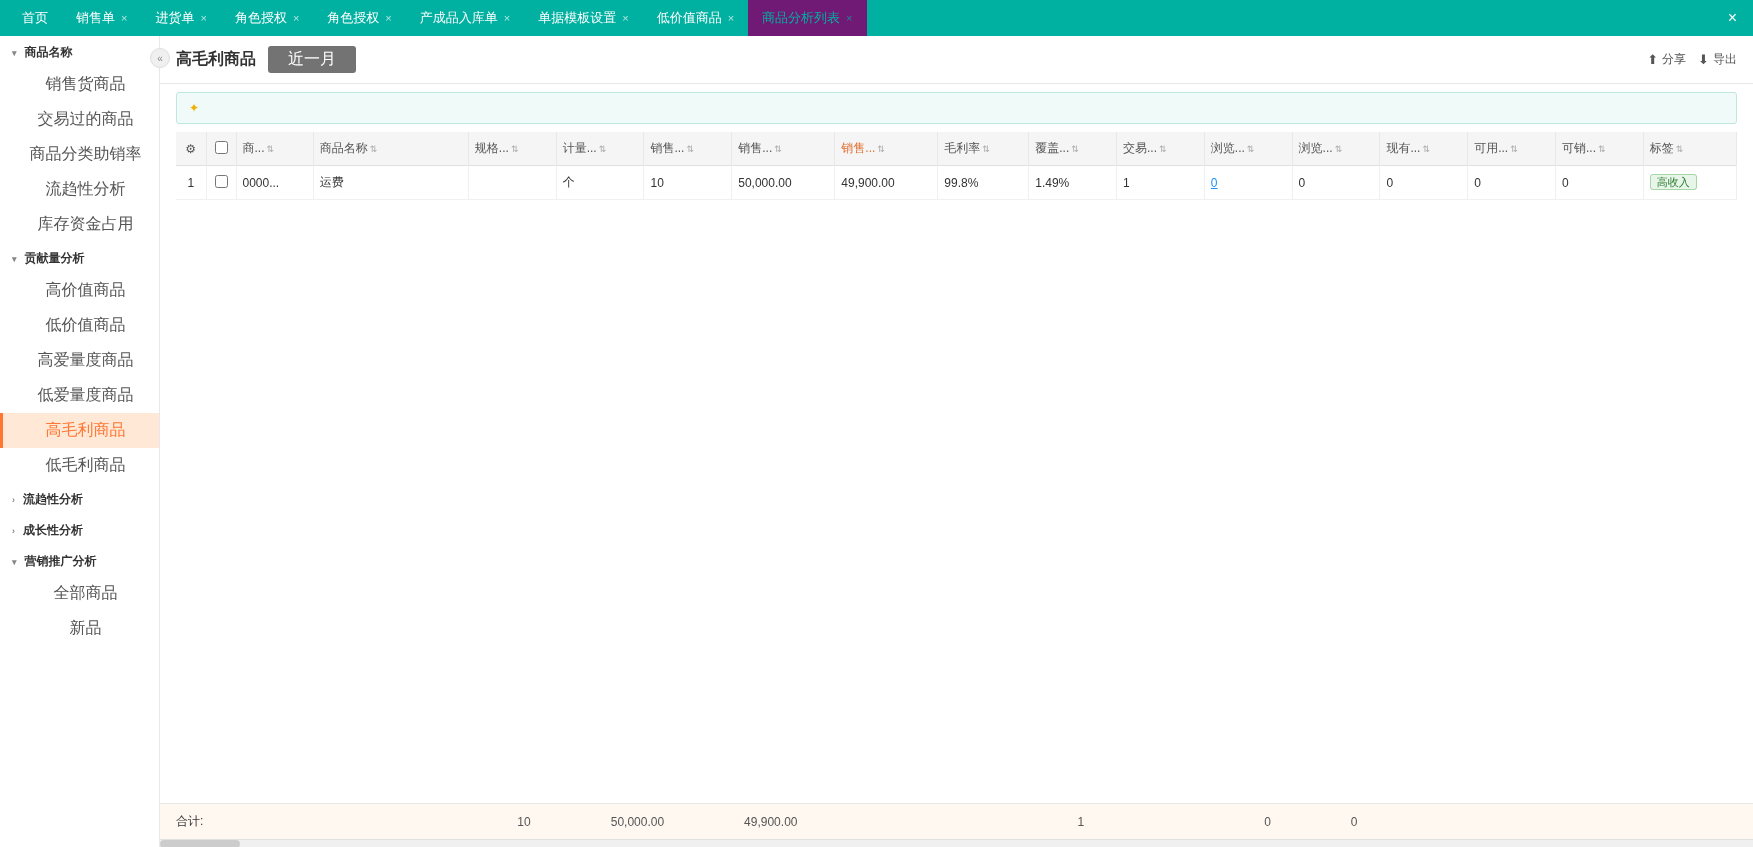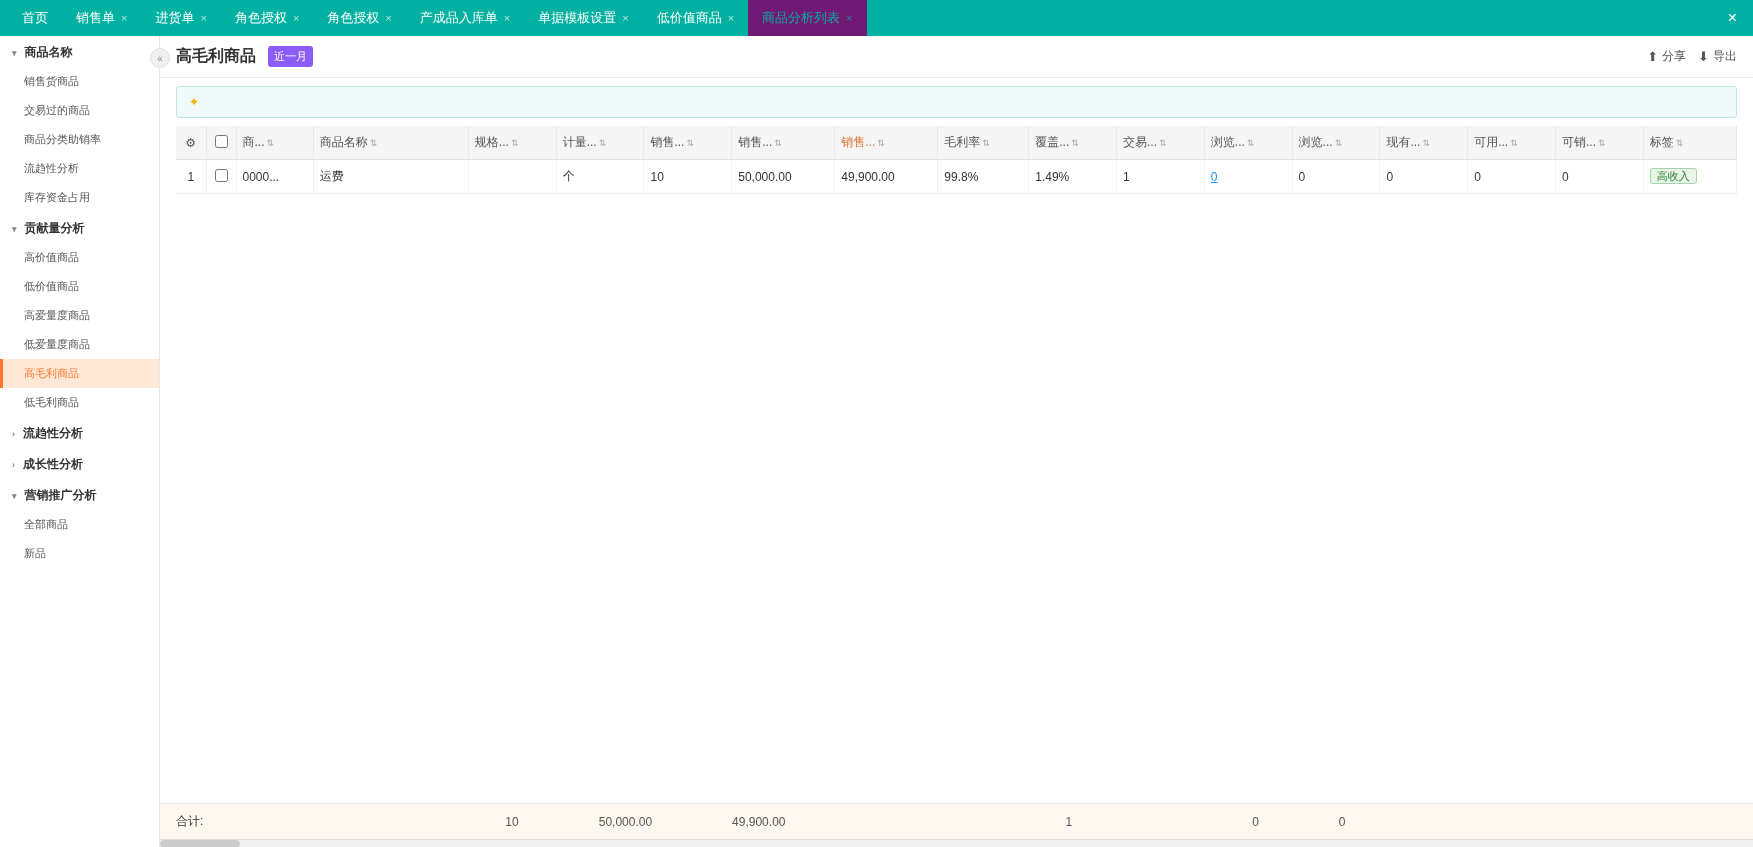--- a/index.html
+++ b/index.html
@@ -63,22 +63,23 @@
       font-weight: bold;
       font-size: 12px;
       display: flex;
       align-items: center;
       gap: 4px;
     }
     .sidebar-item {
       padding: 7px 12px 7px 24px;
       color: #555;
       cursor: pointer;
-      font-size: 11px;
+      font-size: 16px;
       white-space: nowrap;
+      text-align: center;
     }
     .sidebar-item.active {
       background: #ffe8d6;
       color: #ff7733;
       border-left: 3px solid #ff7733;
       padding-left: 21px;
     }
 
     
     .content-area {
@@ -97,26 +98,26 @@
       border-bottom: 1px solid #e8e8e8;
       gap: 12px;
       background: #fff;
     }
     .content-title {
       font-size: 16px;
       font-weight: bold;
       color: #333;
     }
     .time-filter-btn {
-      background: #8b5cf6;
+      background: #737373;
       color: #fff;
       border: none;
       border-radius: 3px;
-      padding: 3px 6px;
-      font-size: 11px;
+      padding: 3px 20px;
+      font-size: 16px;
       cursor: pointer;
     }
     .search-box {
       display: flex;
       align-items: center;
       border: 1px solid #ddd;
       border-radius: 3px;
       padding: 3px 8px;
       gap: 4px;
       flex: 1;
@@ -212,21 +213,21 @@
       border-top: 1px solid #e8e8e8;
       padding: 8px 16px;
       display: flex;
       align-items: center;
       font-size: 12px;
       color: #555;
       min-height: 36px;
     }
     .footer-totals .total-label {
       color: #333;
-      margin-right: 12px;
+      margin-right: 24px;
       font-weight: normal;
     }
 
     
     .bottom-scrollbar {
       height: 8px;
       background: #f0f0f0;
       border-top: 1px solid #e0e0e0;
     }
 

